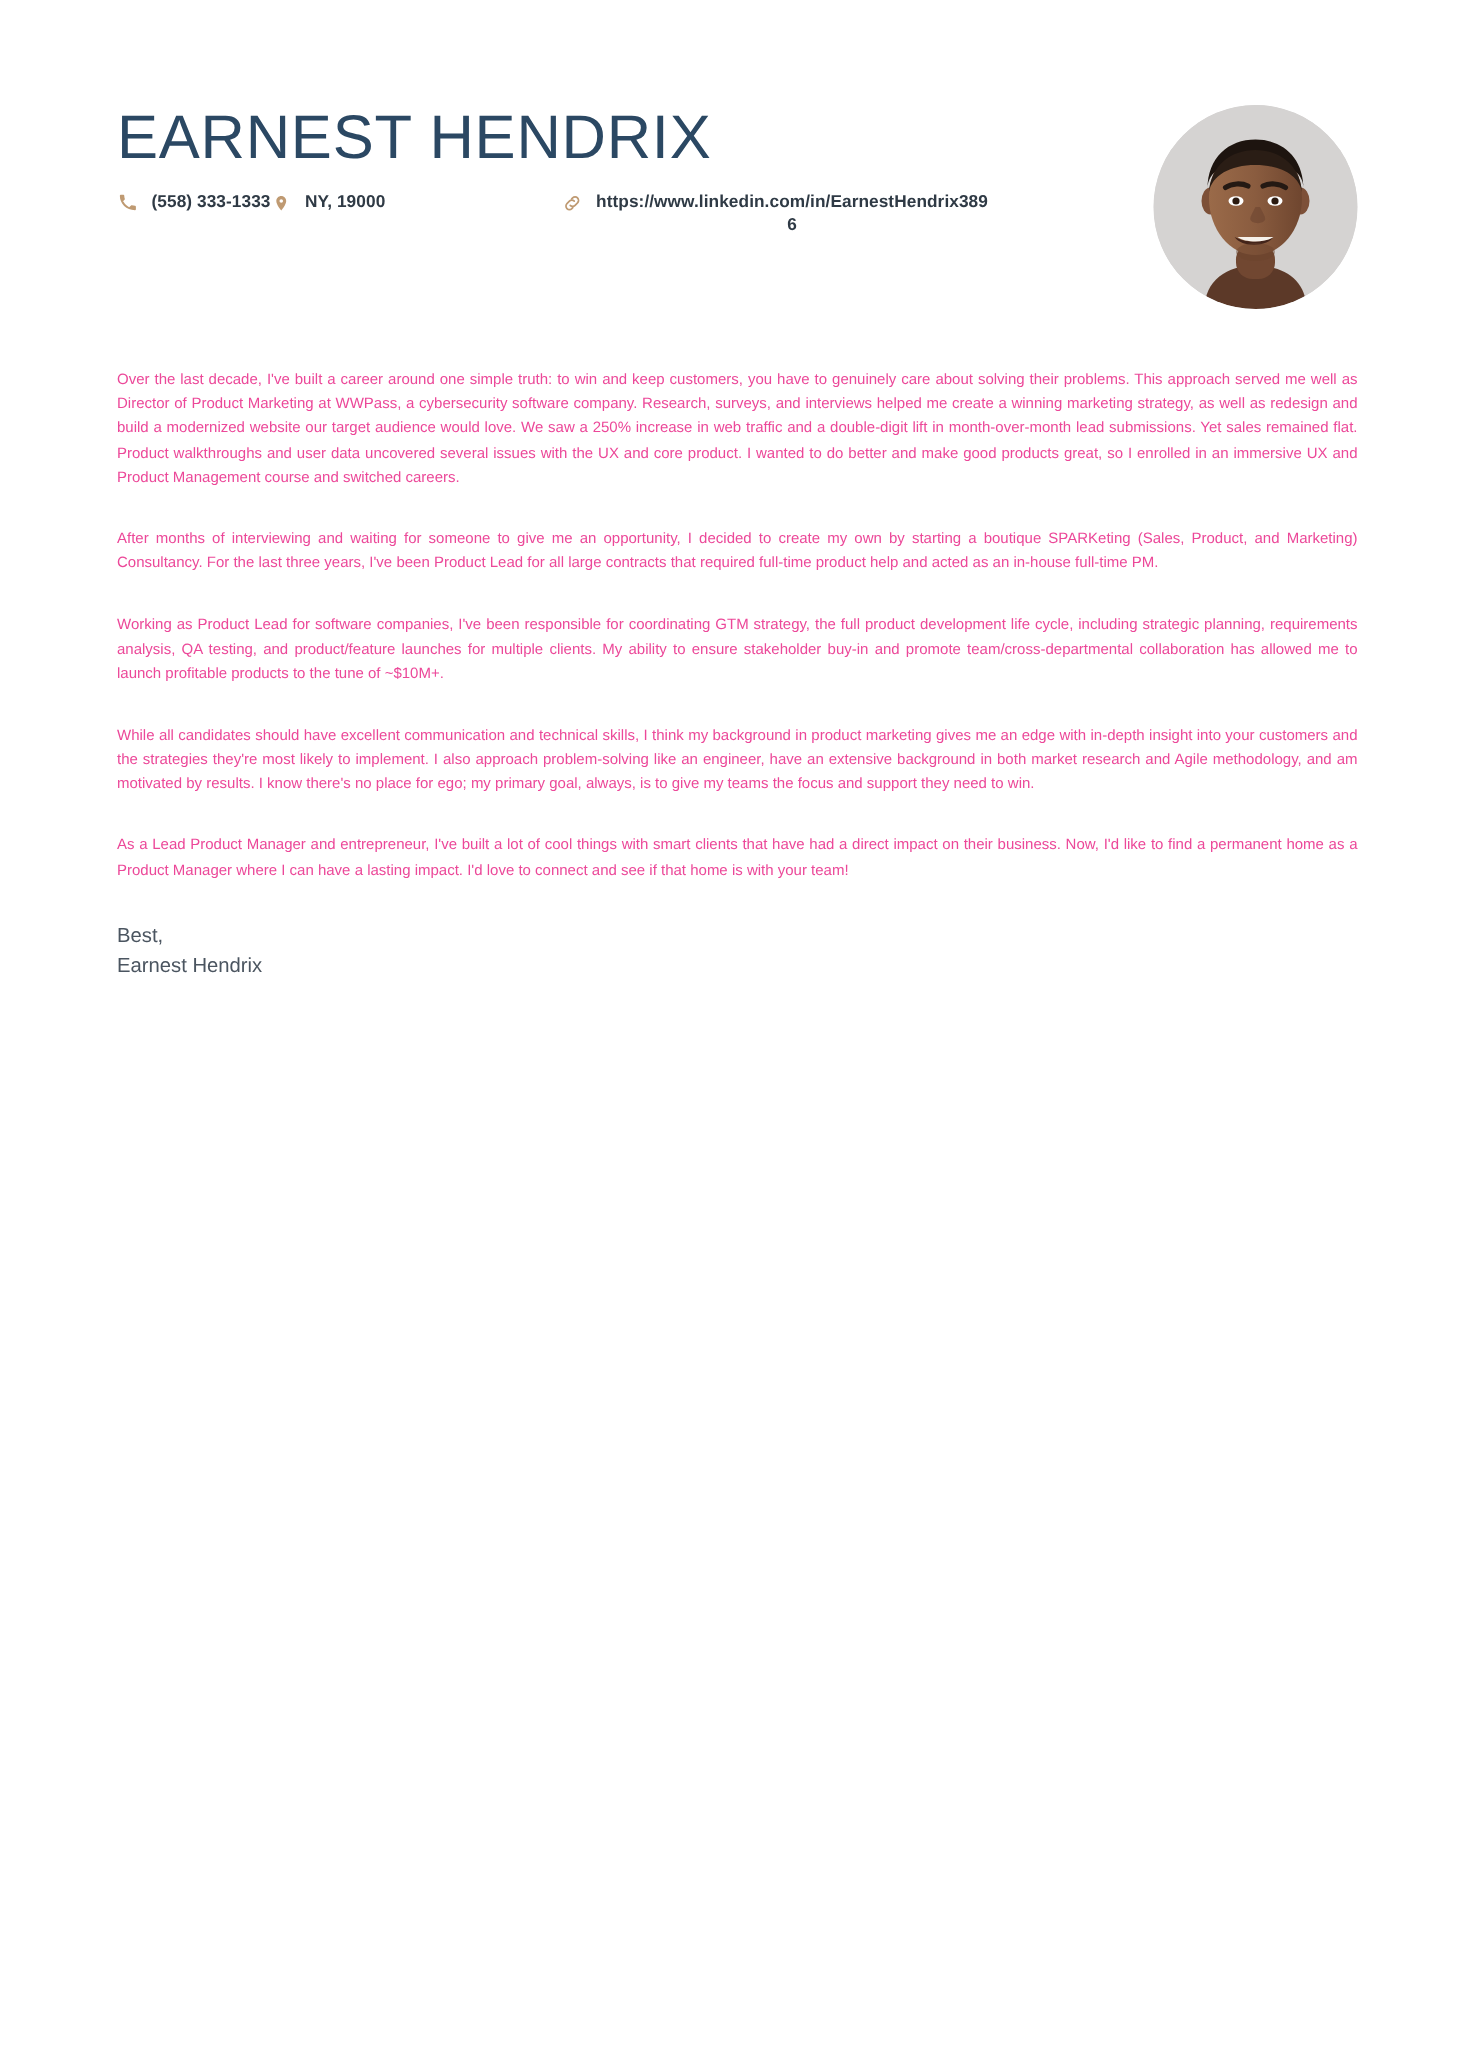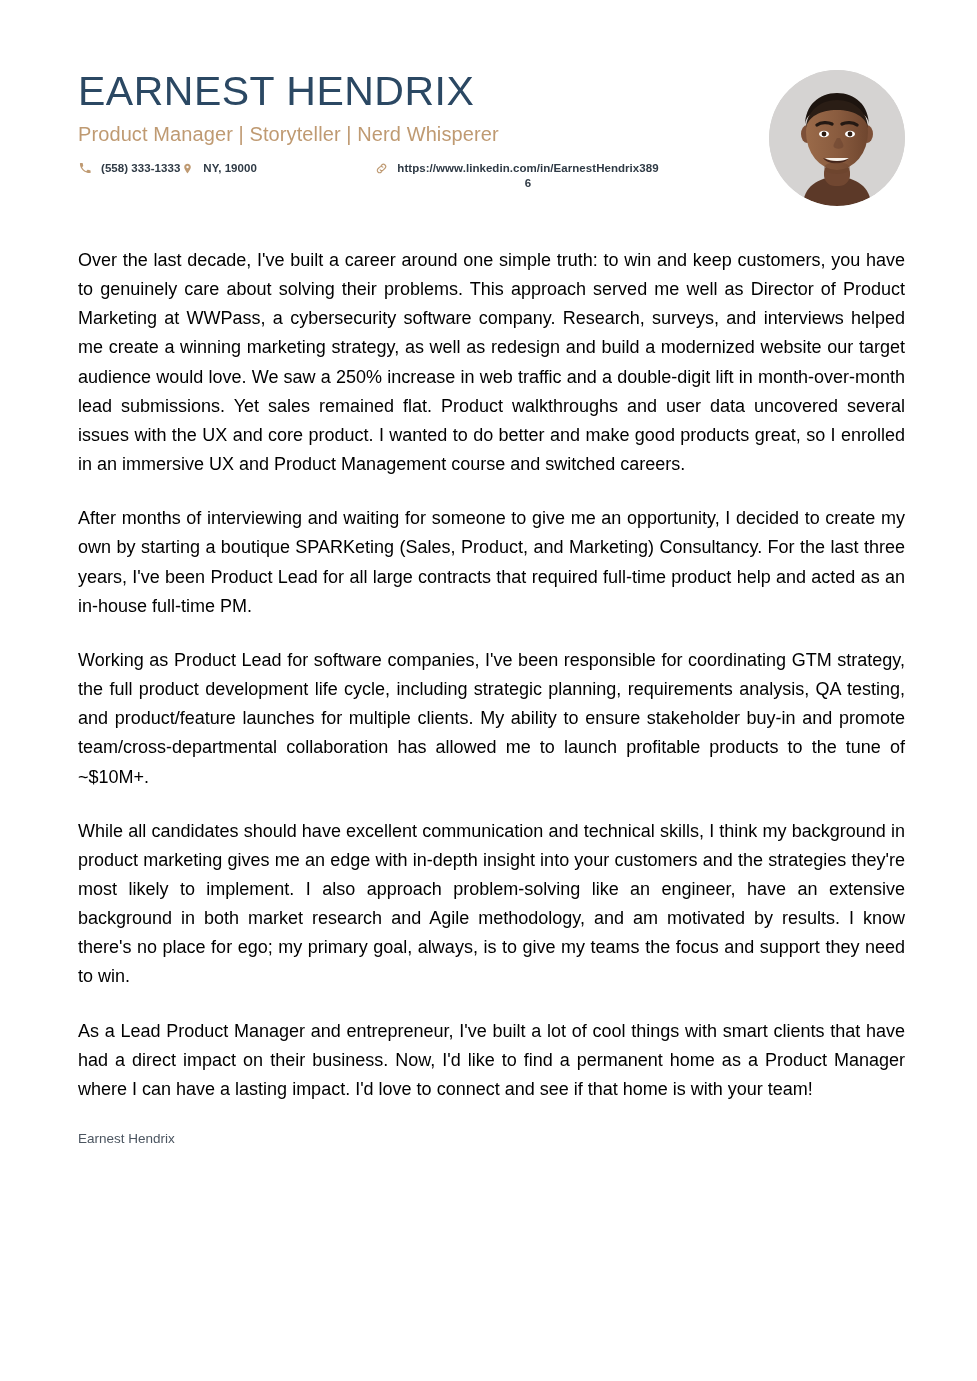--- a/index.html
+++ b/index.html
@@ -133,23 +133,23 @@
   }
 
   .salutation {
     font-size: 13.5px;
     line-height: 1.5;
     color: #4b5560;
     margin: 0 0 25px 0;
   }
 
   .para {
-    font-size: 18px;
+    font-size: 10px;
     line-height: 1.62;
-    color: #000000;
+    color: #ec4899;
     text-align: justify;
     margin: 0 0 25px 0;
     hyphens: none;
   }
   .para:last-of-type { margin-bottom: 0; }
 
   .signoff {
     margin-top: 25px;
     font-size: 13.5px;
     line-height: 1.5;
@@ -161,21 +161,20 @@
 <body>
 
 <div class="page">
 
   <div class="header">
 
     <div class="header-left">
 
       <h1 class="full-name">EARNEST HENDRIX</h1>
 
-      <div class="headline">Product Manager | Storyteller | Nerd Whisperer</div>
 
       <div class="contact-grid">
 
         <div class="contact-col contact-col-left">
 
           <div class="contact-item">
             <span class="contact-icon">
               <svg width="12" height="12" viewBox="0 0 24 24" fill="currentColor">
                 <path d="M6.6 10.8c1.6 3.2 4.4 5.9 7.6 7.6l2.5-2.5c.3-.3.8-.4 1.2-.3 1.3.4 2.7.7 4.1.7.7 0 1.2.5 1.2 1.2V21c0 .7-.5 1.2-1.2 1.2C10.4 22.2 1.8 13.6 1.8 3c0-.7.5-1.2 1.2-1.2h3.5c.7 0 1.2.5 1.2 1.2 0 1.4.2 2.8.7 4.1.1.4 0 .9-.3 1.2l-2.5 2.5z"></path>
               </svg>
@@ -267,18 +266,19 @@
   <div class="letter">
 
 
     <p class="para">Over the last decade, I've built a career around one simple truth: to win and keep customers, you have to genuinely care about solving their problems. This approach served me well as Director of Product Marketing at WWPass, a cybersecurity software company. Research, surveys, and interviews helped me create a winning marketing strategy, as well as redesign and build a modernized website our target audience would love. We saw a 250% increase in web traffic and a double-digit lift in month-over-month lead submissions. Yet sales remained flat. Product walkthroughs and user data uncovered several issues with the UX and core product. I wanted to do better and make good products great, so I enrolled in an immersive UX and Product Management course and switched careers.</p>
     <p class="para">After months of interviewing and waiting for someone to give me an opportunity, I decided to create my own by starting a boutique SPARKeting (Sales, Product, and Marketing) Consultancy. For the last three years, I've been Product Lead for all large contracts that required full-time product help and acted as an in-house full-time PM.</p>
     <p class="para">Working as Product Lead for software companies, I've been responsible for coordinating GTM strategy, the full product development life cycle, including strategic planning, requirements analysis, QA testing, and product/feature launches for multiple clients. My ability to ensure stakeholder buy-in and promote team/cross-departmental collaboration has allowed me to launch profitable products to the tune of ~$10M+.</p>
     <p class="para">While all candidates should have excellent communication and technical skills, I think my background in product marketing gives me an edge with in-depth insight into your customers and the strategies they're most likely to implement. I also approach problem-solving like an engineer, have an extensive background in both market research and Agile methodology, and am motivated by results. I know there's no place for ego; my primary goal, always, is to give my teams the focus and support they need to win.</p>
     <p class="para">As a Lead Product Manager and entrepreneur, I've built a lot of cool things with smart clients that have had a direct impact on their business. Now, I'd like to find a permanent home as a Product Manager where I can have a lasting impact. I'd love to connect and see if that home is with your team!</p>
 
     <div class="signoff">
+      <div>Best,</div>
       <div>Earnest Hendrix</div>
     </div>
 
   </div>
 
 </div>
 
 </body></html>

